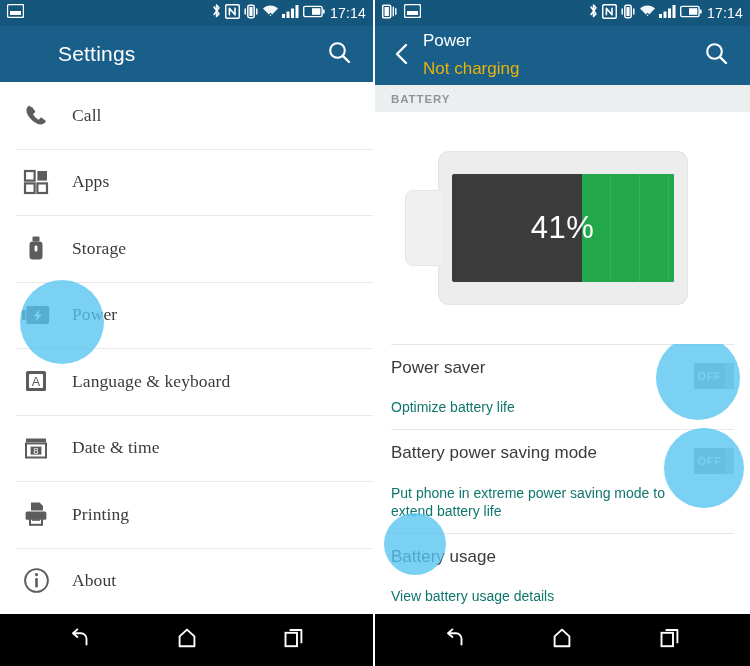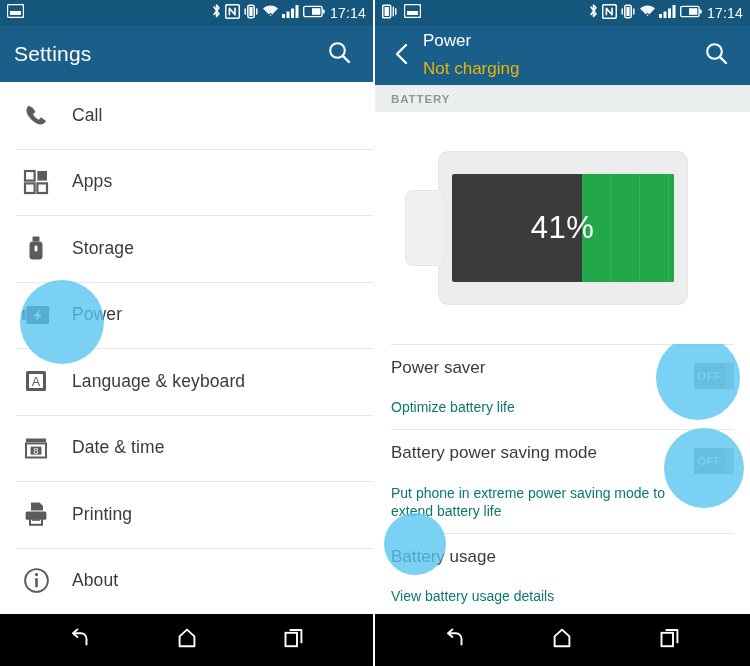--- a/index.html
+++ b/index.html
@@ -39,21 +39,21 @@
   
   .appbar {
     background: #1a5e8a;
     display: flex; align-items: center;
     padding: 0 14px;
     position: relative;
   }
   .appbar.left  { height: 56px; flex: 0 0 56px; }
   .appbar.right { height: 59px; flex: 0 0 59px; padding-left: 10px; }
   .appbar-title {
-    color: #ffffff; font-size: 21px; font-weight: 400; letter-spacing: .2px;
+    color: #ffffff; font-size: 21px; font-weight: 400; letter-spacing: .2px; margin-left: 44px;
   }
   .appbar-titlewrap { display: flex; flex-direction: column; justify-content: center; }
   .appbar-title-sm { color: #ffffff; font-size: 17px; font-weight: 500; line-height: 1.15; }
   .appbar-sub { color: #eab308; font-size: 17px; line-height: 1.3; margin-top: 8px; }
   .back-btn {
     width: 34px; height: 40px; display: flex; align-items: center; justify-content: center;
     margin-right: 4px;
   }
   .search-btn {
     margin-left: auto; width: 40px; height: 40px;
@@ -70,21 +70,21 @@
   }
   .row + .row::before {
     content: ""; position: absolute; left: 16px; right: 0; top: 0;
     height: 1px; background: #e8e8e8;
   }
   .row-ico {
     width: 40px; min-width: 40px; height: 40px;
     display: flex; align-items: center; justify-content: center;
     margin-right: 16px;
   }
-  .row-label { font-size: 17.5px; color: #3b3b3b; font-weight: 400; letter-spacing: .1px; }
+  .row-label { font-size: 17.5px; color: #3b3b3b; font-weight: 400; letter-spacing: .1px; font-family: Liberation Serif, serif; }
 
   
   .section-head {
     background: #eceff0;
     height: 27px; flex: 0 0 27px;
     display: flex; align-items: center;
     padding-left: 16px;
   }
   .section-head span {
     font-size: 11.5px; font-weight: bold; color: #8f9698; letter-spacing: .9px;

